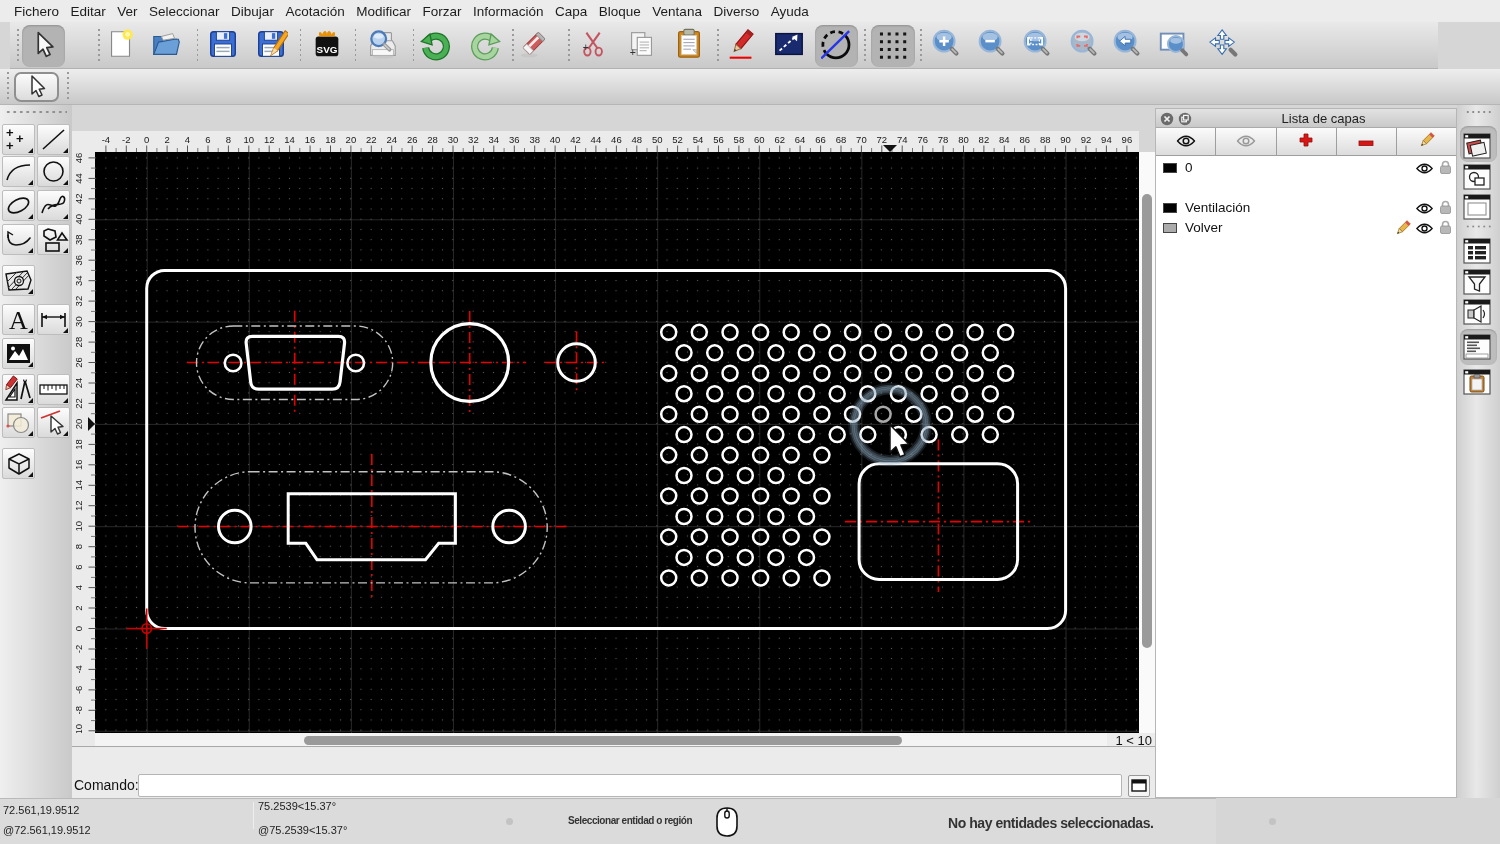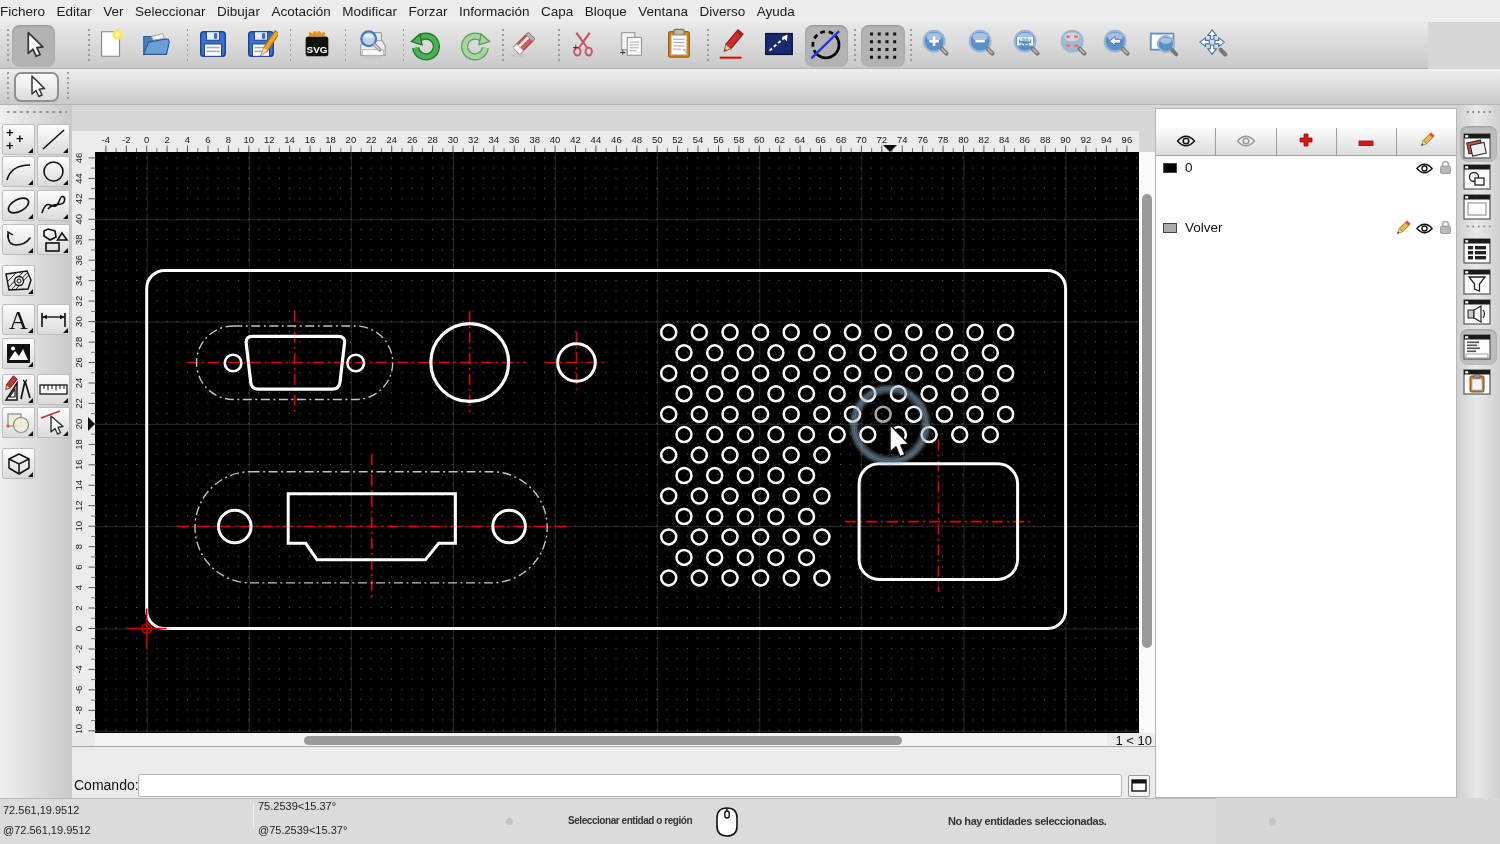--- a/index.html
+++ b/index.html
@@ -6,21 +6,21 @@
 html,body { width:1500px; height:844px; overflow:hidden; font-family:"Liberation Sans", sans-serif; }
 #app { position:relative; width:1500px; height:844px; background:#d6d6d6; }
 .abs { position:absolute; }
 
 
 #menubar { left:0; top:0; width:1500px; height:22px; background:#ececec;
   display:flex; align-items:center; font-size:13.5px; color:#1c1c1c; }
 #menubar span { margin:0 5.75px; white-space:nowrap; }
 
 
-#toolbar1 { left:0; top:22px; width:1428px; height:47px;
+#toolbar1 { left:10px; top:22px; width:1428px; height:47px;
   background:linear-gradient(#e9e9e9,#c9c9c9); border-bottom:1px solid #b2b2b2; }
 .tsep { position:absolute; top:7px; height:32px; width:2px;
   background-image:repeating-linear-gradient(#9a9a9a 0 2px, transparent 2px 5px); width:1.5px;}
 .pressed { position:absolute; background:#b3b3b3; border-radius:8px; box-shadow:inset 0 1px 2px rgba(0,0,0,.2); }
 .ticon { position:absolute; width:34px; height:34px; top:6px; }
 .ticon svg { width:34px; height:34px; }
 
 
 #toolbar2 { left:0; top:69px; width:1500px; height:36px;
   background:linear-gradient(#eeeeee,#c8c8c8); border-bottom:1px solid #b5b5b5; }
@@ -88,21 +88,21 @@
 
 
 #statusbar { left:0; top:798px; width:1216px; height:46px; background:#dbdbdb;
   border-top:1px solid #b9b9b9; font-size:11px; color:#222; }
 </style>
 </head>
 <body>
 <div id="app">
 
   <div id="menubar" class="abs">
-    <span style="margin-left:0">Fichero</span>
+    <span style="margin-left:14px">Fichero</span>
       <span>Editar</span>
       <span>Ver</span>
       <span>Seleccionar</span>
       <span>Dibujar</span>
       <span>Acotación</span>
       <span>Modificar</span>
       <span>Forzar</span>
       <span>Información</span>
       <span>Capa</span>
       <span>Bloque</span>
@@ -707,20 +707,30 @@
       <div class="lbl">Comando:</div>
       <div id="cmdinput"></div>
       <div id="cmdbtn"><svg width="20" height="20" viewBox="0 0 20 20">
             <rect x="3" y="4" width="14" height="11" fill="#fff" stroke="#111" stroke-width="1.4"></rect>
             <rect x="3" y="4" width="14" height="3.5" fill="#111"></rect>
           </svg></div>
     </div>
   </div>
 
   <div id="lpanel" class="abs">
+    <div id="lptitle">
+        <svg style="position:absolute;left:4px;top:3px" width="32" height="14" viewBox="0 0 32 14">
+          <circle cx="7" cy="7" r="6.2" fill="#6b6b6b"></circle>
+          <path d="M 4.5 4.5 L 9.5 9.5 M 9.5 4.5 L 4.5 9.5" stroke="#f2f2f2" stroke-width="1.7"></path>
+          <circle cx="25" cy="7" r="6.2" fill="#6b6b6b"></circle>
+          <rect x="21.8" y="5.2" width="4.6" height="4.6" fill="none" stroke="#f2f2f2" stroke-width="1.2"></rect>
+          <rect x="23.6" y="3.4" width="4.6" height="4.6" fill="#6b6b6b" stroke="#f2f2f2" stroke-width="1.2"></rect>
+        </svg>
+        <div class="t">Lista de capas</div>
+      </div>
     <div id="lptools">
         <div class="cell" style="left:0px;width:60.4px">
           <div style="position:absolute;left:50%;top:50%;transform:translate(-50%,-50%)"><svg width="19" height="12" viewBox="0 0 19 12">
               <path d="M 1 6 Q 9.5 -3.5 18 6 Q 9.5 15.5 1 6 Z" fill="none" stroke="#111" stroke-width="1.5"></path>
               <circle cx="9.5" cy="6" r="2.8" fill="none" stroke="#111" stroke-width="1.5"></circle>
             </svg></div>
         </div>
         <div class="cell" style="left:60.4px;width:60.4px">
           <div style="position:absolute;left:50%;top:50%;transform:translate(-50%,-50%)"><svg width="19" height="12" viewBox="0 0 19 12">
               <path d="M 1 6 Q 9.5 -3.5 18 6 Q 9.5 15.5 1 6 Z" fill="none" stroke="#999" stroke-width="1.5"></path>
@@ -753,20 +763,32 @@
         <div class="nm">0</div>
         <div style="position:absolute;left:260px;top:4px"><svg width="17" height="11" viewBox="0 0 19 12">
             <path d="M 1 6 Q 9.5 -3.5 18 6 Q 9.5 15.5 1 6 Z" fill="none" stroke="#111" stroke-width="1.5"></path>
             <circle cx="9.5" cy="6" r="2.8" fill="none" stroke="#111" stroke-width="1.5"></circle>
           </svg></div>
         <div style="position:absolute;left:283px;top:2px"><svg width="13" height="15" viewBox="0 0 13 15">
             <path d="M 3.5 6 V 4.5 a 3 3 0 0 1 6 0 V 6" fill="none" stroke="#aaa" stroke-width="1.6"></path>
             <rect x="1.5" y="6" width="10" height="7.5" rx="1.5" fill="#b8b8b8" stroke="#909090" stroke-width="0.8"></rect>
           </svg></div>
       </div>
+    <div class="lrow" style="top:89px">
+        <div class="sw" style="background:#000"></div>
+        <div class="nm">Ventilación</div>
+        <div style="position:absolute;left:260px;top:4px"><svg width="17" height="11" viewBox="0 0 19 12">
+            <path d="M 1 6 Q 9.5 -3.5 18 6 Q 9.5 15.5 1 6 Z" fill="none" stroke="#111" stroke-width="1.5"></path>
+            <circle cx="9.5" cy="6" r="2.8" fill="none" stroke="#111" stroke-width="1.5"></circle>
+          </svg></div>
+        <div style="position:absolute;left:283px;top:2px"><svg width="13" height="15" viewBox="0 0 13 15">
+            <path d="M 3.5 6 V 4.5 a 3 3 0 0 1 6 0 V 6" fill="none" stroke="#aaa" stroke-width="1.6"></path>
+            <rect x="1.5" y="6" width="10" height="7.5" rx="1.5" fill="#b8b8b8" stroke="#909090" stroke-width="0.8"></rect>
+          </svg></div>
+      </div>
     <div class="lrow" style="top:109px">
         <div class="sw" style="background:#ababab"></div>
         <div class="nm">Volver</div>
         <div style="position:absolute;left:238px;top:1px"><svg width="18" height="18" viewBox="0 0 18 18">
             <g transform="rotate(45 9 9)">
               <rect x="6.7" y="1" width="4.6" height="11" fill="#e8b64a" stroke="#9a7420" stroke-width="0.8"></rect>
               <rect x="6.7" y="1" width="4.6" height="2.5" fill="#d94f4f"></rect>
               <path d="M 6.7 12 L 9 17 L 11.3 12 Z" fill="#f0d9a8" stroke="#9a7420" stroke-width="0.7"></path>
               <path d="M 8.2 15.2 L 9 17 L 9.8 15.2 Z" fill="#222"></path>
             </g>
@@ -865,16 +887,16 @@
       <div style="position:absolute;left:258px;top:1px">75.2539&lt;15.37°</div>
       <div style="position:absolute;left:258px;top:25px">@75.2539&lt;15.37°</div>
       <div style="position:absolute;left:506px;top:19px;width:7px;height:7px;border-radius:50%;background:#c3c3c3"></div>
       <div style="position:absolute;left:568px;top:16px;font-weight:bold;color:#333;font-size:10px;letter-spacing:-0.45px">Seleccionar entidad o región</div>
       <svg style="position:absolute;left:714px;top:6px" width="26" height="34" viewBox="0 0 26 34">
         <path d="M 3 13 Q 3 3 13 3 Q 23 3 23 13 L 23 21 Q 23 31 13 31 Q 3 31 3 21 Z" fill="#fff" stroke="#111" stroke-width="1.6"></path>
         <line x1="13" y1="3" x2="13" y2="13" stroke="#111" stroke-width="1.4"></line>
         <rect x="10.8" y="6" width="4.4" height="7" rx="2.2" fill="#fff" stroke="#111" stroke-width="1.4"></rect>
       </svg>
       <div style="position:absolute;left:1269px;top:19px;width:7px;height:7px;border-radius:50%;background:#c3c3c3"></div>
-      <div style="position:absolute;left:948px;top:16px;font-weight:bold;color:#333;font-size:11px;letter-spacing:-0.45px">No hay entidades seleccionadas.</div>
+      <div style="position:absolute;left:948px;top:16px;font-weight:bold;color:#333;font-size:14px;letter-spacing:-0.45px">No hay entidades seleccionadas.</div>
     </div>
 
 </div>
 
 </body></html>

